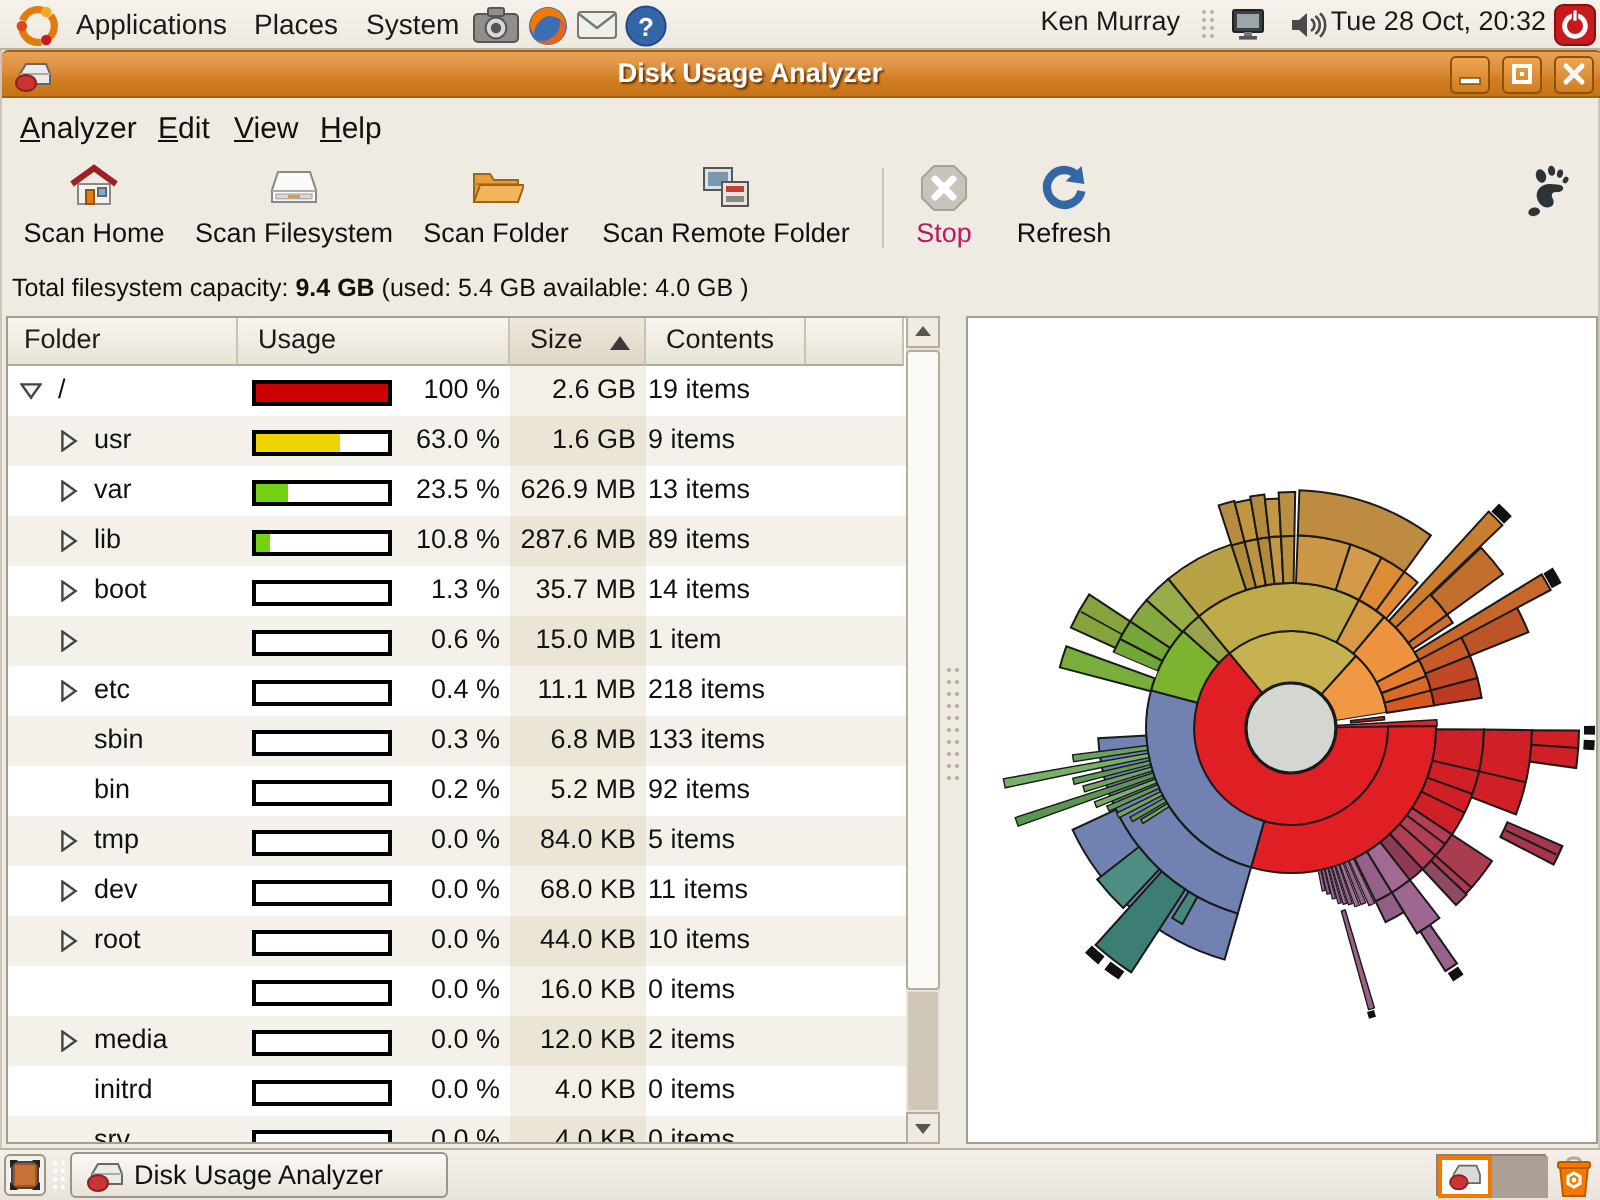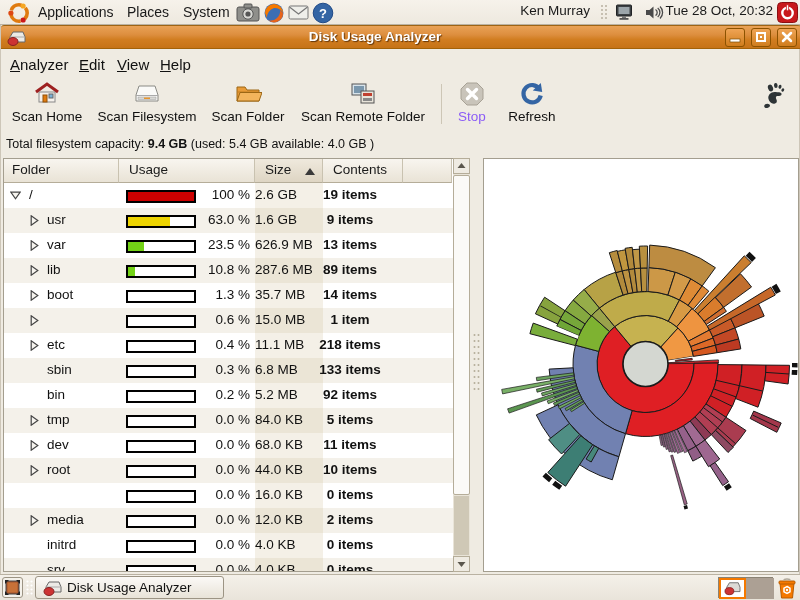--- a/index.html
+++ b/index.html
@@ -24,21 +24,21 @@
 .wbtn { position:absolute; top:2px; width:20px; height:19px; border:1px solid #8c5200;
   border-radius:3px; background:linear-gradient(#efa455,#d07d1d);
   color:#fff; text-align:center; }
 #menubar { position:absolute; left:0; top:25px; width:100%; height:26px; font-size:15px; }
 #menubar span { position:absolute; top:6px; }
 #menubar u { text-decoration:underline; }
 
 #toolbar { position:absolute; left:0; top:51px; width:100%; height:55px; }
 .tbtn { position:absolute; text-align:center; font-size:13.5px; color:#111; }
 .tbtn .ticon { display:block; margin:0 auto 2px; height:26px; }
-.tbtn.dis { color:#8b5cf6; }
+.tbtn.dis { color:#be185d; }
 #tsep { position:absolute; left:440px; top:59px; width:1px; height:40px; background:#cdc6b6; }
 
 #capacity { position:absolute; left:5px; top:112px; font-size:12.5px; color:#111; }
 
 
 #main { position:absolute; left:2px; top:133px; width:796px; height:414px; }
 
 
 #table { position:absolute; left:0; top:0; width:520px; height:414px;
   border:1px solid #a49e8f; background:#fff; overflow:hidden; }
@@ -46,23 +46,23 @@
 .hcell { position:absolute; top:0; height:24px; background:linear-gradient(#f8f5ef,#e9e3d6);
   border-right:1px solid #c9c2b0; border-bottom:1px solid #b5ad99;
   font-size:13.5px; color:#1a1a1a; padding:3px 0 0 10px; }
 .hcell.sorted { background:linear-gradient(#efe9dd,#ded5c3); }
 #tbody { position:absolute; left:0; top:24px; width:100%; }
 .row { position:relative; width:100%; height:25px; background:#fff; }
 .row.alt { background:#f4f1ea; }
 .row > div { position:absolute; top:0; height:25px; }
 .c-folder { left:0; width:115px; }
 .c-usage { left:115px; width:136px; }
-.c-size { left:251px; width:68px; text-align:left; padding:4px 5px 0 0;
+.c-size { left:251px; width:68px; text-align:right; padding:4px 5px 0 0;
   background:rgba(205,185,145,.22); }
-.c-cont { left:308px; width:80px; text-align:center; padding:4px 4px 0 0;font-weight:bold; }
+.c-cont { left:320px; width:80px; text-align:left; padding:4px 4px 0 0; }
 .c-rest { left:399px; right:0; }
 .fname { position:relative; top:4px; }
 .c-usage .bar { position:absolute; left:7px; top:7px; width:70px; height:13px;
   border:2px solid #000; background:#fff; }
 .c-usage .fill { position:absolute; left:0; top:0; height:9px; display:block; }
 .c-usage .pct { position:absolute; right:5px; top:4px; text-align:right; }
 .row .tri { position:absolute; top:7px; }
 .c-folder { font-size:13.5px; padding-top:0; }
 .c-size,.c-cont,.c-usage { font-size:13.5px; }
 

